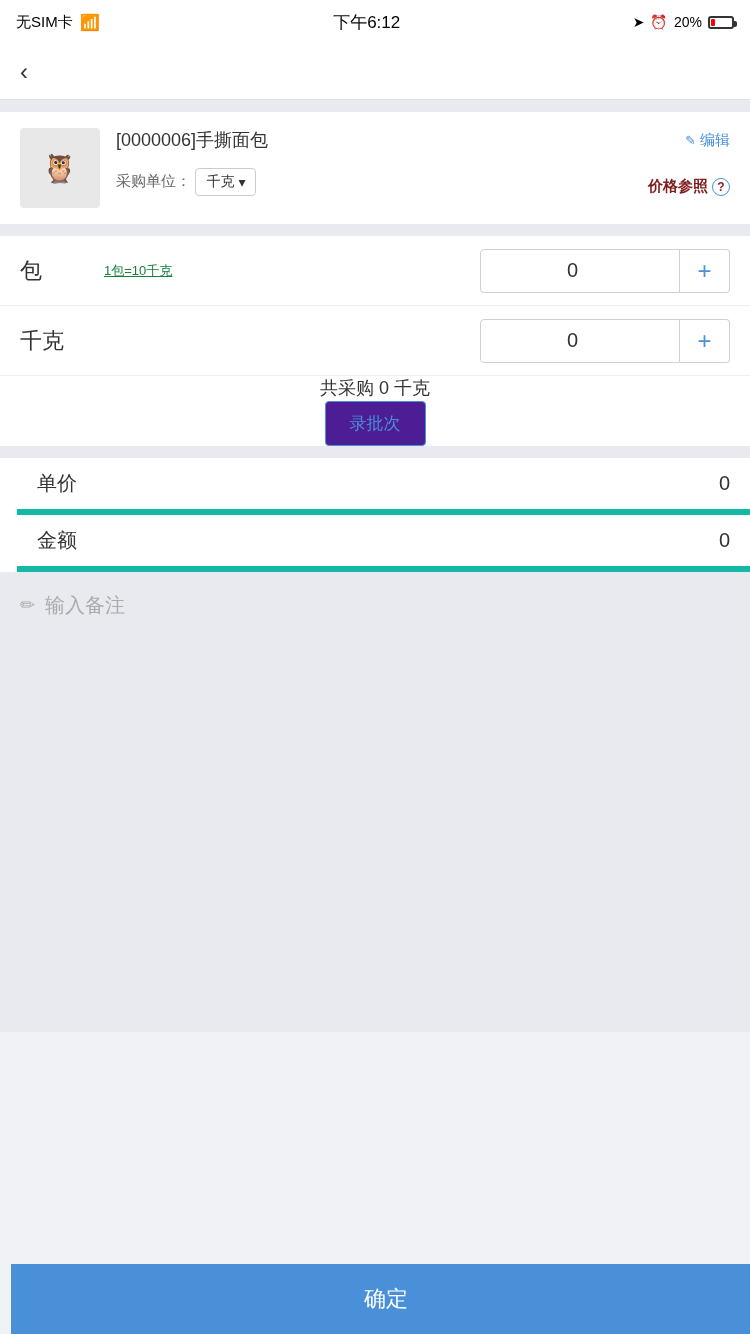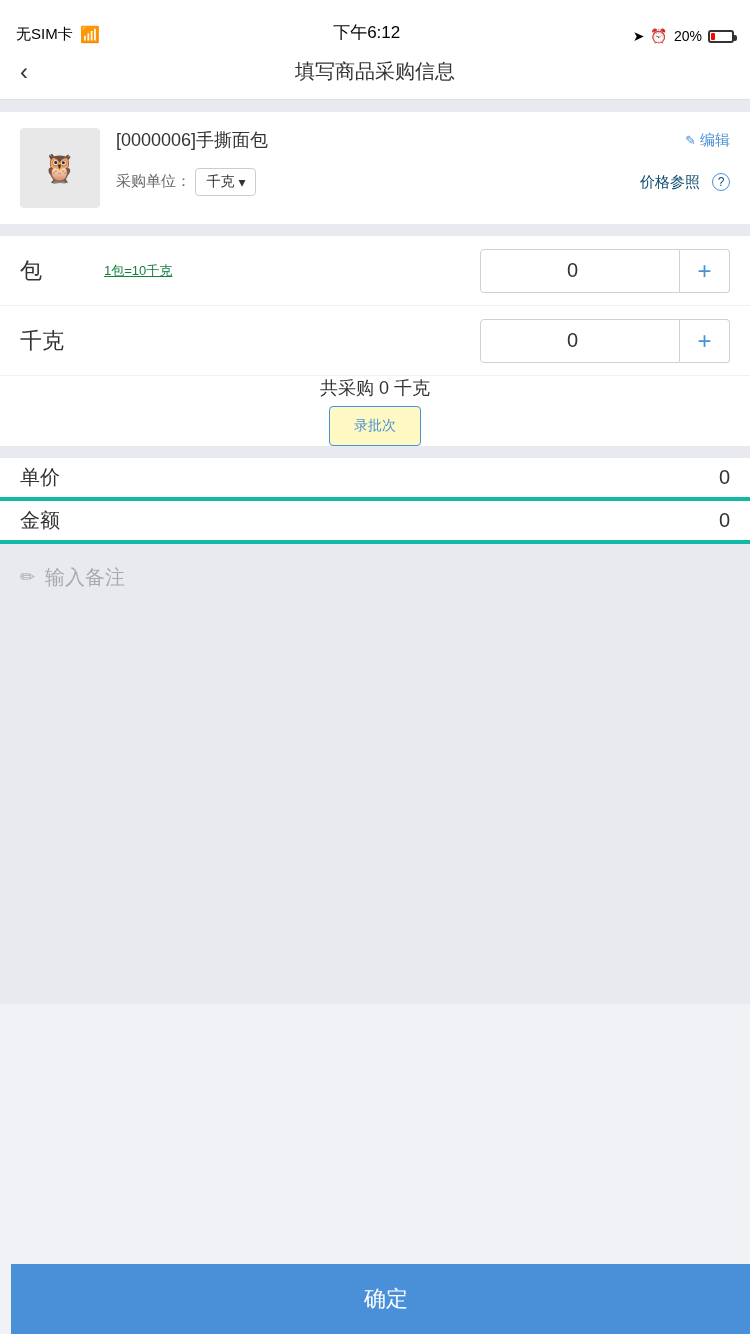--- a/index.html
+++ b/index.html
@@ -11,21 +11,21 @@
       min-height: 1334px;
       position: relative;
       overflow-x: hidden;
     }
 
     
     .status-bar {
       background: #fff;
       height: 44px;
       display: flex;
-      align-items: flex-end;
+      align-items: center;
       justify-content: space-between;
       padding: 0 16px;
       font-size: 15px;
       font-weight: 500;
     }
     .status-left { display: flex; align-items: center; gap: 8px; }
     .status-center { font-size: 17px; font-weight: 500; }
     .status-right { display: flex; align-items: center; gap: 6px; font-size: 14px; }
     .battery {
       width: 26px; height: 13px; border: 2px solid #333; border-radius: 3px;
@@ -115,45 +115,46 @@
       color: #4a90d9;
       font-size: 15px;
       cursor: pointer;
       display: flex;
       align-items: center;
       gap: 4px;
     }
     .purchase-unit-row {
       display: flex;
       justify-content: space-between;
-      align-items: center;
+      align-items: flex-end;
     }
     .purchase-unit-label {
       font-size: 15px;
       color: #666;
     }
     .unit-select {
       border: 1px solid #ccc;
       border-radius: 4px;
       padding: 4px 10px;
       font-size: 14px;
       color: #333;
       background: #fff;
       display: inline-flex;
       align-items: center;
       gap: 4px;
       cursor: pointer;
     }
     .price-ref {
-      color: #0c4a6e;
+      color: #7f1d1d;
       font-size: 15px;
       display: flex;
       align-items: center;
-      gap: 12px;
-      cursor: pointer;
+      gap: 4px;
+      cursor: pointer;
+      font-weight: bold;
     }
 
     
     .input-section {
       background: #fff;
       margin-top: 0;
     }
     .input-row {
       display: flex;
       align-items: center;
@@ -213,39 +214,40 @@
       justify-content: space-between;
       flex-direction: column;
     }
     .summary-text {
       font-size: 18px;
       color: #333;
     }
     .batch-btn {
       border: 1px solid #4a90d9;
       color: #4a90d9;
-      background: #fef9c3;
+      background: #4c1d95;
       padding: 10px 24px;
-      font-size: 14px;
+      font-size: 17px;
       border-radius: 4px;
       cursor: pointer;
     }
 
     
     .price-section {
       background: #fff;
       margin-top: 0;
     }
     .price-row {
       display: flex;
       align-items: center;
       padding: 0 20px;
-      height: 43px;
-      border-bottom: 4px solid #14b8a6;
+      height: 57px;
+      border-bottom: 6px solid #14b8a6;
       justify-content: space-between;
+      margin-left: 17px;
     }
     .price-label {
       font-size: 20px;
       color: #333;
     }
     .price-value {
       font-size: 20px;
       color: #333;
     }
 
@@ -312,21 +314,20 @@
     <span style="font-size:14px;">⏰</span>
     <span>20%</span>
     <div class="battery">
       <div class="battery-fill"></div>
     </div>
   </div>
 </div>
 
 <div class="nav-bar">
   <div class="nav-back">‹</div>
-  <div class="nav-title">填写商品采购信息</div>
 </div>
 
 <div class="divider-section"></div>
 
 <div class="product-card">
   <div class="product-image">
     <span class="product-logo">🦉</span>
   </div>
   <div class="product-info">
     <div class="product-name-row">

